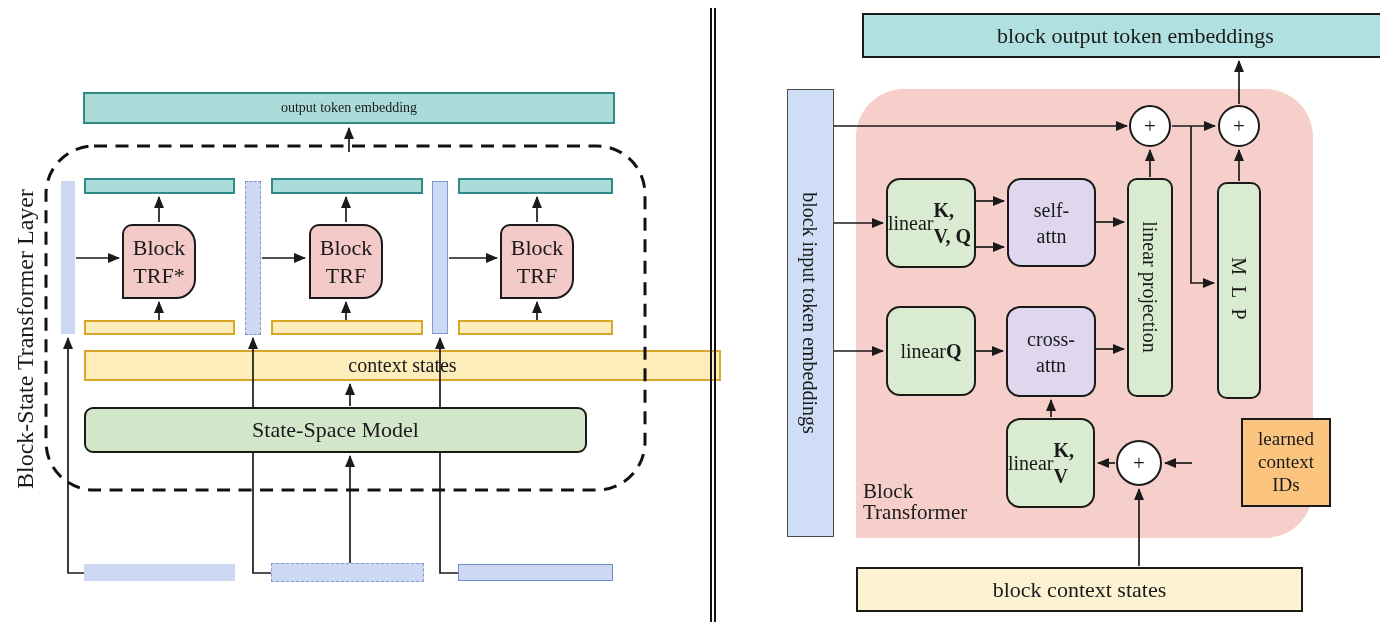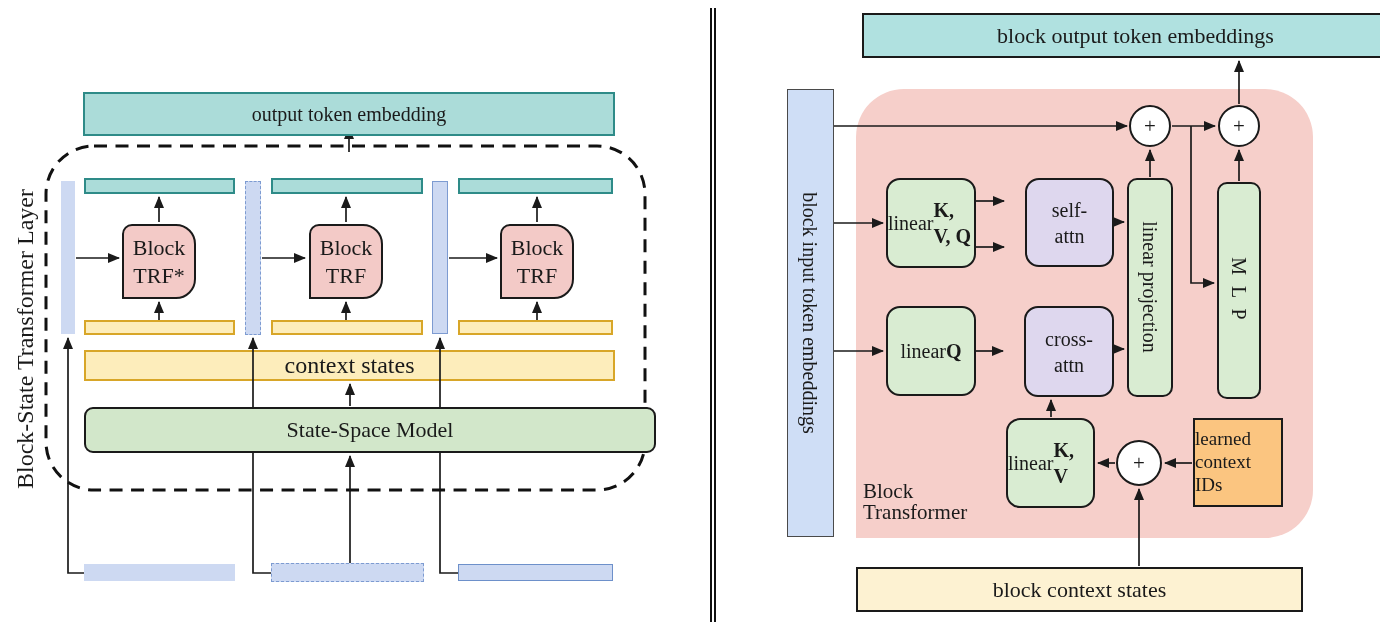--- a/index.html
+++ b/index.html
@@ -14,34 +14,34 @@
   .yellowR{background:var(--yellow_light_fill,#fdf2d2);border:2px solid var(--ink,#1a1a1a);}
   .greenL{background:var(--green_fill,#d2e7ca);border:2px solid var(--ink,#1a1a1a);border-radius:9px;}
   .blueFill{background:var(--blue_fill,#cdd9f2);}
   .blueBar{background:var(--blue_input_fill,#cfdef6);border:2px solid var(--blue_border,#6d90ca);}
   .blockbox{background:var(--pink_fill,#f3cac7);border:2px solid var(--ink,#1a1a1a);
             border-radius:10px 20px 20px 0;display:flex;flex-direction:column;
             align-items:center;justify-content:center;font-size:22px;line-height:1.25;}
   .gbox{background:var(--green_fill_right,#d9ecd2);border:2px solid var(--ink,#1a1a1a);border-radius:14px;
         display:flex;flex-direction:row;align-items:center;justify-content:center;font-size:20px;line-height:1.3;}
   .pbox{background:var(--purple_fill,#ded7ee);border:2px solid var(--ink,#1a1a1a);border-radius:14px;
-        display:flex;flex-direction:column;align-items:center;justify-content:center;font-size:20px;line-height:1.3;margin-left:18px;}
+        display:flex;flex-direction:column;align-items:center;justify-content:center;font-size:20px;line-height:1.3;}
   .vgreen{background:var(--green_fill_right,#d9ecd2);border:2px solid var(--ink,#1a1a1a);border-radius:10px;}
   .circle{background:#ffffff;border:2px solid var(--ink,#1a1a1a);border-radius:50%;
           display:flex;align-items:center;justify-content:center;font-size:21px;}
   .rot{display:flex;align-items:center;justify-content:center;text-align:center;}
   .b{font-weight:bold;}
   svg{position:absolute;left:0;top:0;}
 </style>
 </head>
 <body>
 
 <div id="canvas">
 
-  <div class="abs bar yellow z1" style="left:84px;top:350px;width:531px;height:31px;font-size:24px;">
+  <div class="abs bar yellow z1" style="left:84px;top:350px;width:637px;height:31px;font-size:20px;">
     <span>context states</span>
   </div>
 
   <div class="abs z1" style="left:856px;top:89px;width:457px;height:449px;background:var(--pink_container,#f6cfca);
               border-radius:48px 48px 48px 0;"></div>
 
   <svg class="z2" width="1380" height="627" viewBox="0 0 1380 627">
     <defs>
       <marker id="ah" markerUnits="userSpaceOnUse" markerWidth="13" markerHeight="11" refX="11" refY="5" orient="auto">
         <path d="M0,0 L12,5 L0,10 z" fill="#1a1a1a"></path>
@@ -101,21 +101,21 @@
       <line x1="1115" y1="463" x2="1098" y2="463"></line>
       <line x1="1192" y1="463" x2="1165" y2="463"></line>
       <line x1="1139" y1="566" x2="1139" y2="489"></line>
     </g>
   </svg>
 
   <div class="abs rot z3" style="left:-145px;top:326px;width:340px;height:26px;font-size:24px;transform:rotate(-90deg);">
     <span>Block-State Transformer Layer</span>
   </div>
 
-  <div class="abs bar teal z3" style="left:83px;top:92px;width:532px;height:44px;font-size:20px;">
+  <div class="abs bar teal z3" style="left:83px;top:92px;width:532px;height:32px;font-size:14px;">
     <span>output token embedding</span>
   </div>
 
   <div class="abs teal z3" style="left:84px;top:178px;width:151px;height:16px;"></div>
   <div class="abs teal z3" style="left:271px;top:178px;width:152px;height:16px;"></div>
   <div class="abs teal z3" style="left:458px;top:178px;width:155px;height:16px;"></div>
 
   <div class="abs blueFill z3" style="left:61px;top:181px;width:14px;height:153px;"></div>
   <div class="abs blueFill z3" style="left:245px;top:181px;width:16px;height:154px;border:1.5px dashed var(--blue_dash_border,#7d9bd1);"></div>
   <div class="abs blueFill z3" style="left:432px;top:181px;width:16px;height:153px;border:1.5px solid var(--blue_dash_border,#7d9bd1);"></div>
@@ -130,21 +130,21 @@
   </div>
   <div class="abs blockbox z3" style="left:500px;top:224px;width:74px;height:75px;">
     <span>Block</span>
     <span>TRF</span>
   </div>
 
   <div class="abs yellow z3" style="left:84px;top:320px;width:151px;height:15px;"></div>
   <div class="abs yellow z3" style="left:271px;top:320px;width:152px;height:15px;"></div>
   <div class="abs yellow z3" style="left:458px;top:320px;width:155px;height:15px;"></div>
 
-  <div class="abs bar greenL z3" style="left:84px;top:407px;width:572px;height:46px;font-size:22px;">
+  <div class="abs bar greenL z3" style="left:84px;top:407px;width:503px;height:46px;font-size:22px;">
     <span>State-Space Model</span>
   </div>
 
 
   <div class="abs blueFill z3" style="left:84px;top:564px;width:151px;height:17px;"></div>
   <div class="abs blueFill z3" style="left:271px;top:563px;width:153px;height:19px;border:1.5px dashed var(--blue_dash_border,#7d9bd1);"></div>
   <div class="abs blueFill z3" style="left:458px;top:564px;width:155px;height:17px;border:1.5px solid var(--blue_border,#6d90ca);"></div>
 
   <div class="abs z3" style="left:710px;top:8px;width:6px;height:614px;border-left:2px solid #111;border-right:2px solid #111;"></div>
 
@@ -185,22 +185,22 @@
   <div class="abs pbox z3" style="left:1006px;top:306px;width:90px;height:91px;">
     <span>cross-</span>
     <span>attn</span>
   </div>
 
   <div class="abs gbox z3" style="left:1006px;top:418px;width:89px;height:90px;">
     <span>linear</span>
     <span class="b">K, V</span>
   </div>
 
-  <div class="abs z3" style="left:1193px;top:418px;width:90px;height:89px;background:var(--orange_fill,#fbc580);
-              border:2px solid var(--ink,#1a1a1a);display:flex;flex-direction:column;align-items:flex-start;
+  <div class="abs z3" style="left:1241px;top:418px;width:90px;height:89px;background:var(--orange_fill,#fbc580);
+              border:2px solid var(--ink,#1a1a1a);display:flex;flex-direction:column;align-items:center;
               justify-content:center;font-size:19px;line-height:1.2;text-align:center;">
     <span>learned</span>
     <span>context</span>
     <span>IDs</span>
   </div>
 
   <div class="abs circle z3" style="left:1129px;top:105px;width:42px;height:42px;">
     <span>+</span>
   </div>
   <div class="abs circle z3" style="left:1218px;top:105px;width:42px;height:42px;">

